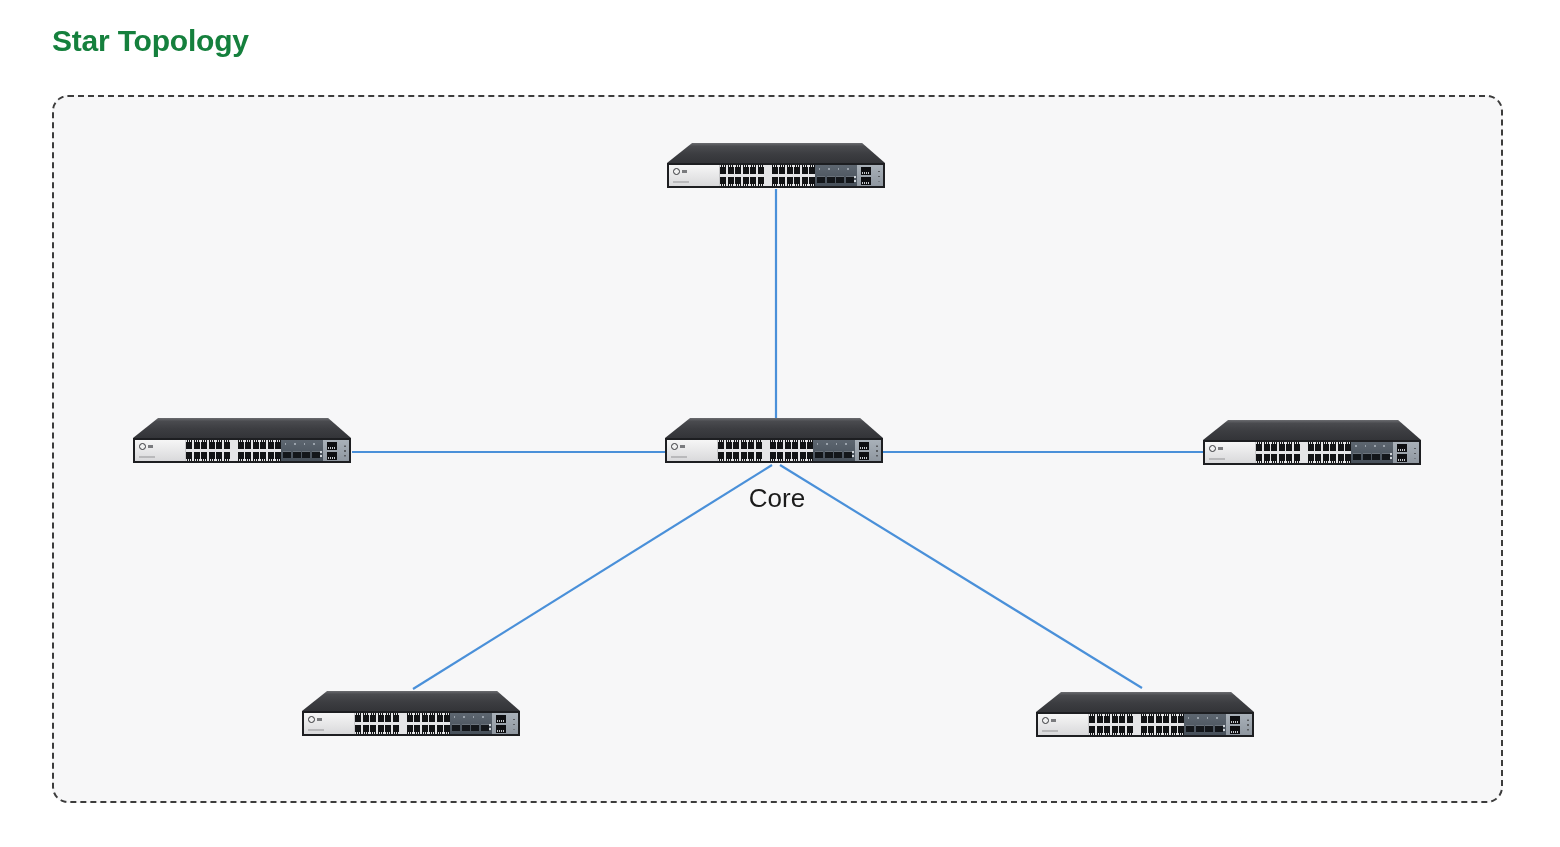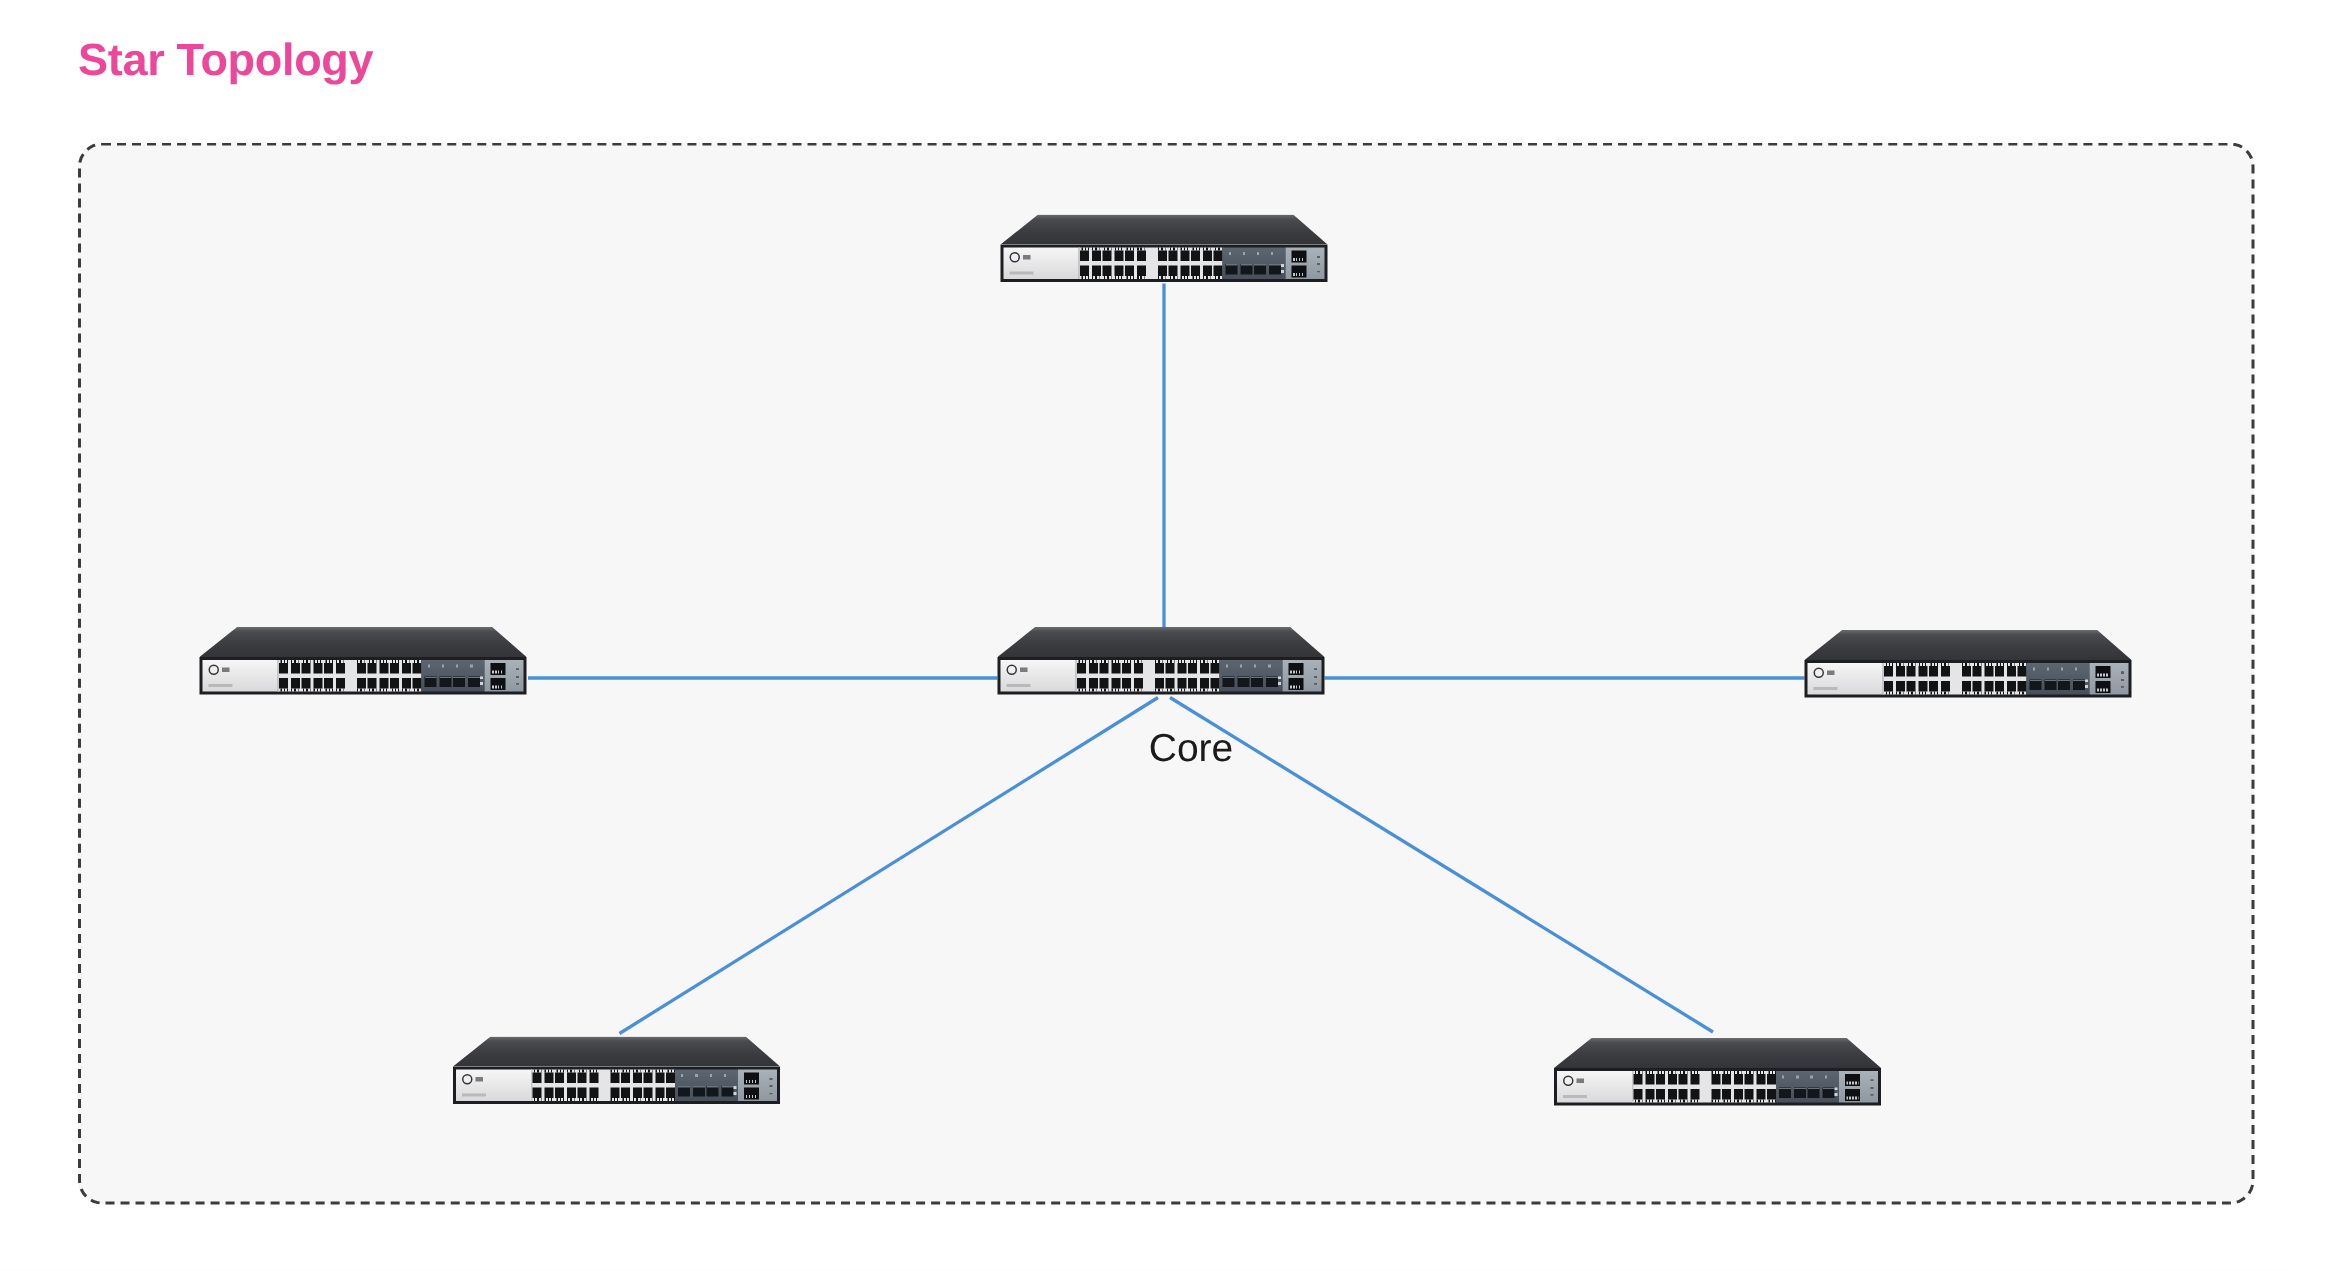--- a/index.html
+++ b/index.html
@@ -9,21 +9,21 @@
     font-family: "Liberation Sans", sans-serif;
     overflow: hidden;
     position: relative;
   }
   .title {
     position: absolute;
     left: 52px; top: 24px;
     margin: 0;
     font-size: 30px;
     font-weight: 700;
-    color: #ec4899;
+    color: #15803d;
     letter-spacing: -0.2px;
   }
   .frame {
     position: absolute;
     box-sizing: border-box;
     border: 2px dashed #3c3c3c;
     border-radius: 16px;
   }
   .links {
     position: absolute;
@@ -492,13 +492,13 @@
         <span class="rj45-stack">
             <span class="rj45"></span>
             <span class="rj45"></span>
           </span>
         <span class="up-marks"></span>
       </div>
     </div>
   </div>
   </div>
 
-<div class="core-label" id="core-label" style="left: 777px; top: 483px; color: rgb(27, 27, 27); margin-left: 17px;">Core</div>
+<div class="core-label" id="core-label" style="left: 777px; top: 483px; color: rgb(27, 27, 27);">Core</div>
 
 </body></html>

